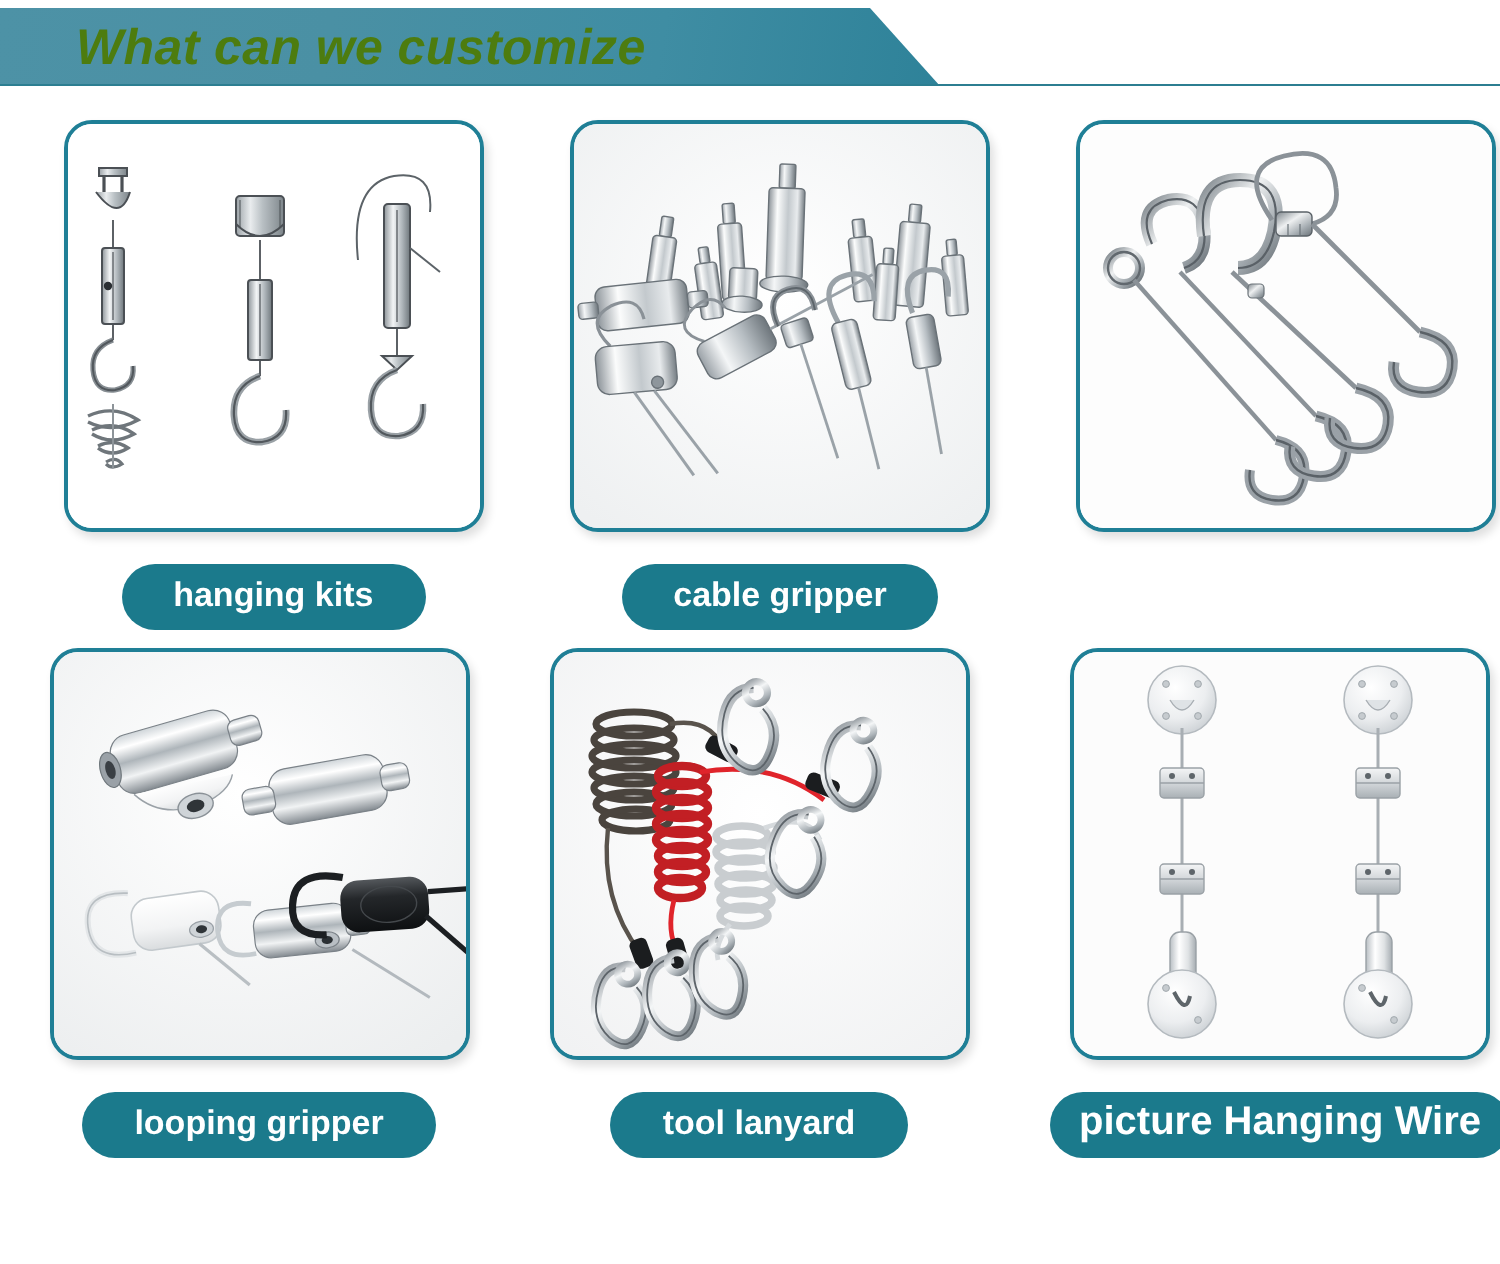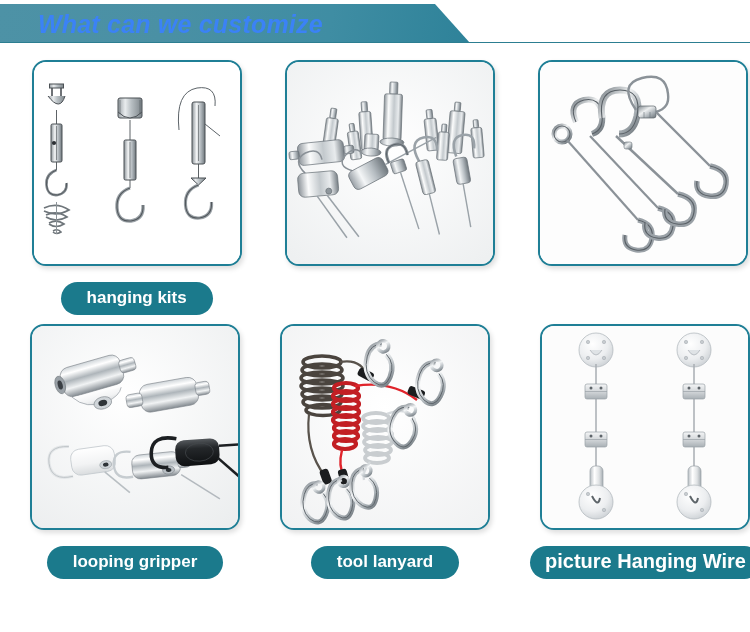--- a/index.html
+++ b/index.html
@@ -35,21 +35,21 @@
   }
   .header-title {
     position: absolute;
     left: 38px;
     top: 0;
     height: 39px;
     line-height: 40px;
     font-size: 25px;
     font-weight: bold;
     font-style: italic;
-    color: #3b82f6;
+    color: #4d7c0f;
     letter-spacing: 0.2px;
     white-space: nowrap;
   }
   .header-rule {
     position: absolute;
     left: 0;
     top: 42px;
     width: 750px;
     height: 1px;
     background: #2c7e91;
@@ -97,21 +97,21 @@
     color: #ffffff;
     font-size: 17px;
     font-weight: bold;
     border-radius: 999px;
     padding: 6px 26px 8px 26px;
     line-height: 19px;
     white-space: nowrap;
     text-align: center;
   }
   .pill.tight { padding-left: 15px; padding-right: 15px; font-size: 20px; }
-  .row2 { margin-top: 9px; }
+  .row2 { margin-top: 9px; justify-content: center; }
 
   
   svg { display: block; }
 </style>
 </head>
 <body>
 
 <div class="header">
   <div class="header-band"></div>
   <div class="header-title">What can we customize</div>
@@ -297,20 +297,21 @@
 
               <g transform="translate(160,88) rotate(-10)">
                 <path d="M8 8 q-4 -20 10 -20 q13 0 9 15" fill="none" stroke="#9aa2a8" stroke-width="2.6"></path>
                 <rect x="4" y="10" width="14" height="26" rx="3" fill="url(#cg-m2)"></rect>
                 <line x1="10" y1="36" x2="10" y2="80" stroke="#9aa2a8" stroke-width="1.4"></line>
               </g>
             </g>
           </svg>
         </div>
       </div>
+      <div class="pill">cable gripper</div>
     </div>
 
     <div class="cell">
       <div class="card">
         <div class="card-art">
           <svg width="206" height="202" viewBox="0 0 206 202">
             <defs>
               <linearGradient id="wr-m" x1="0" y1="0" x2="1" y2="1">
                 <stop offset="0" stop-color="#7d858b"></stop>
                 <stop offset="0.4" stop-color="#eef0f1"></stop>

